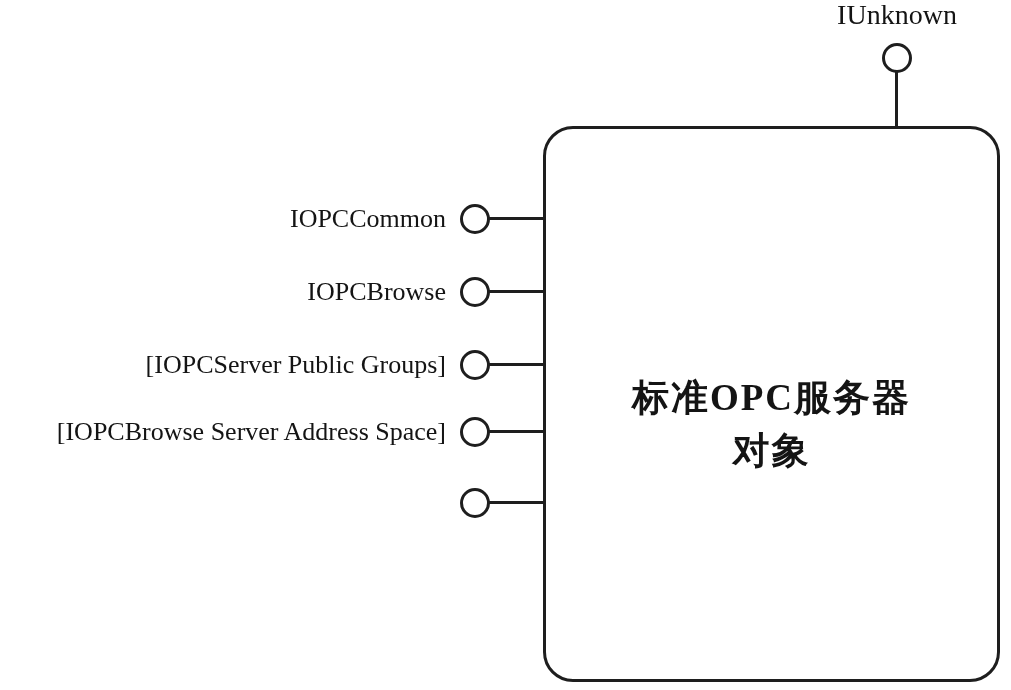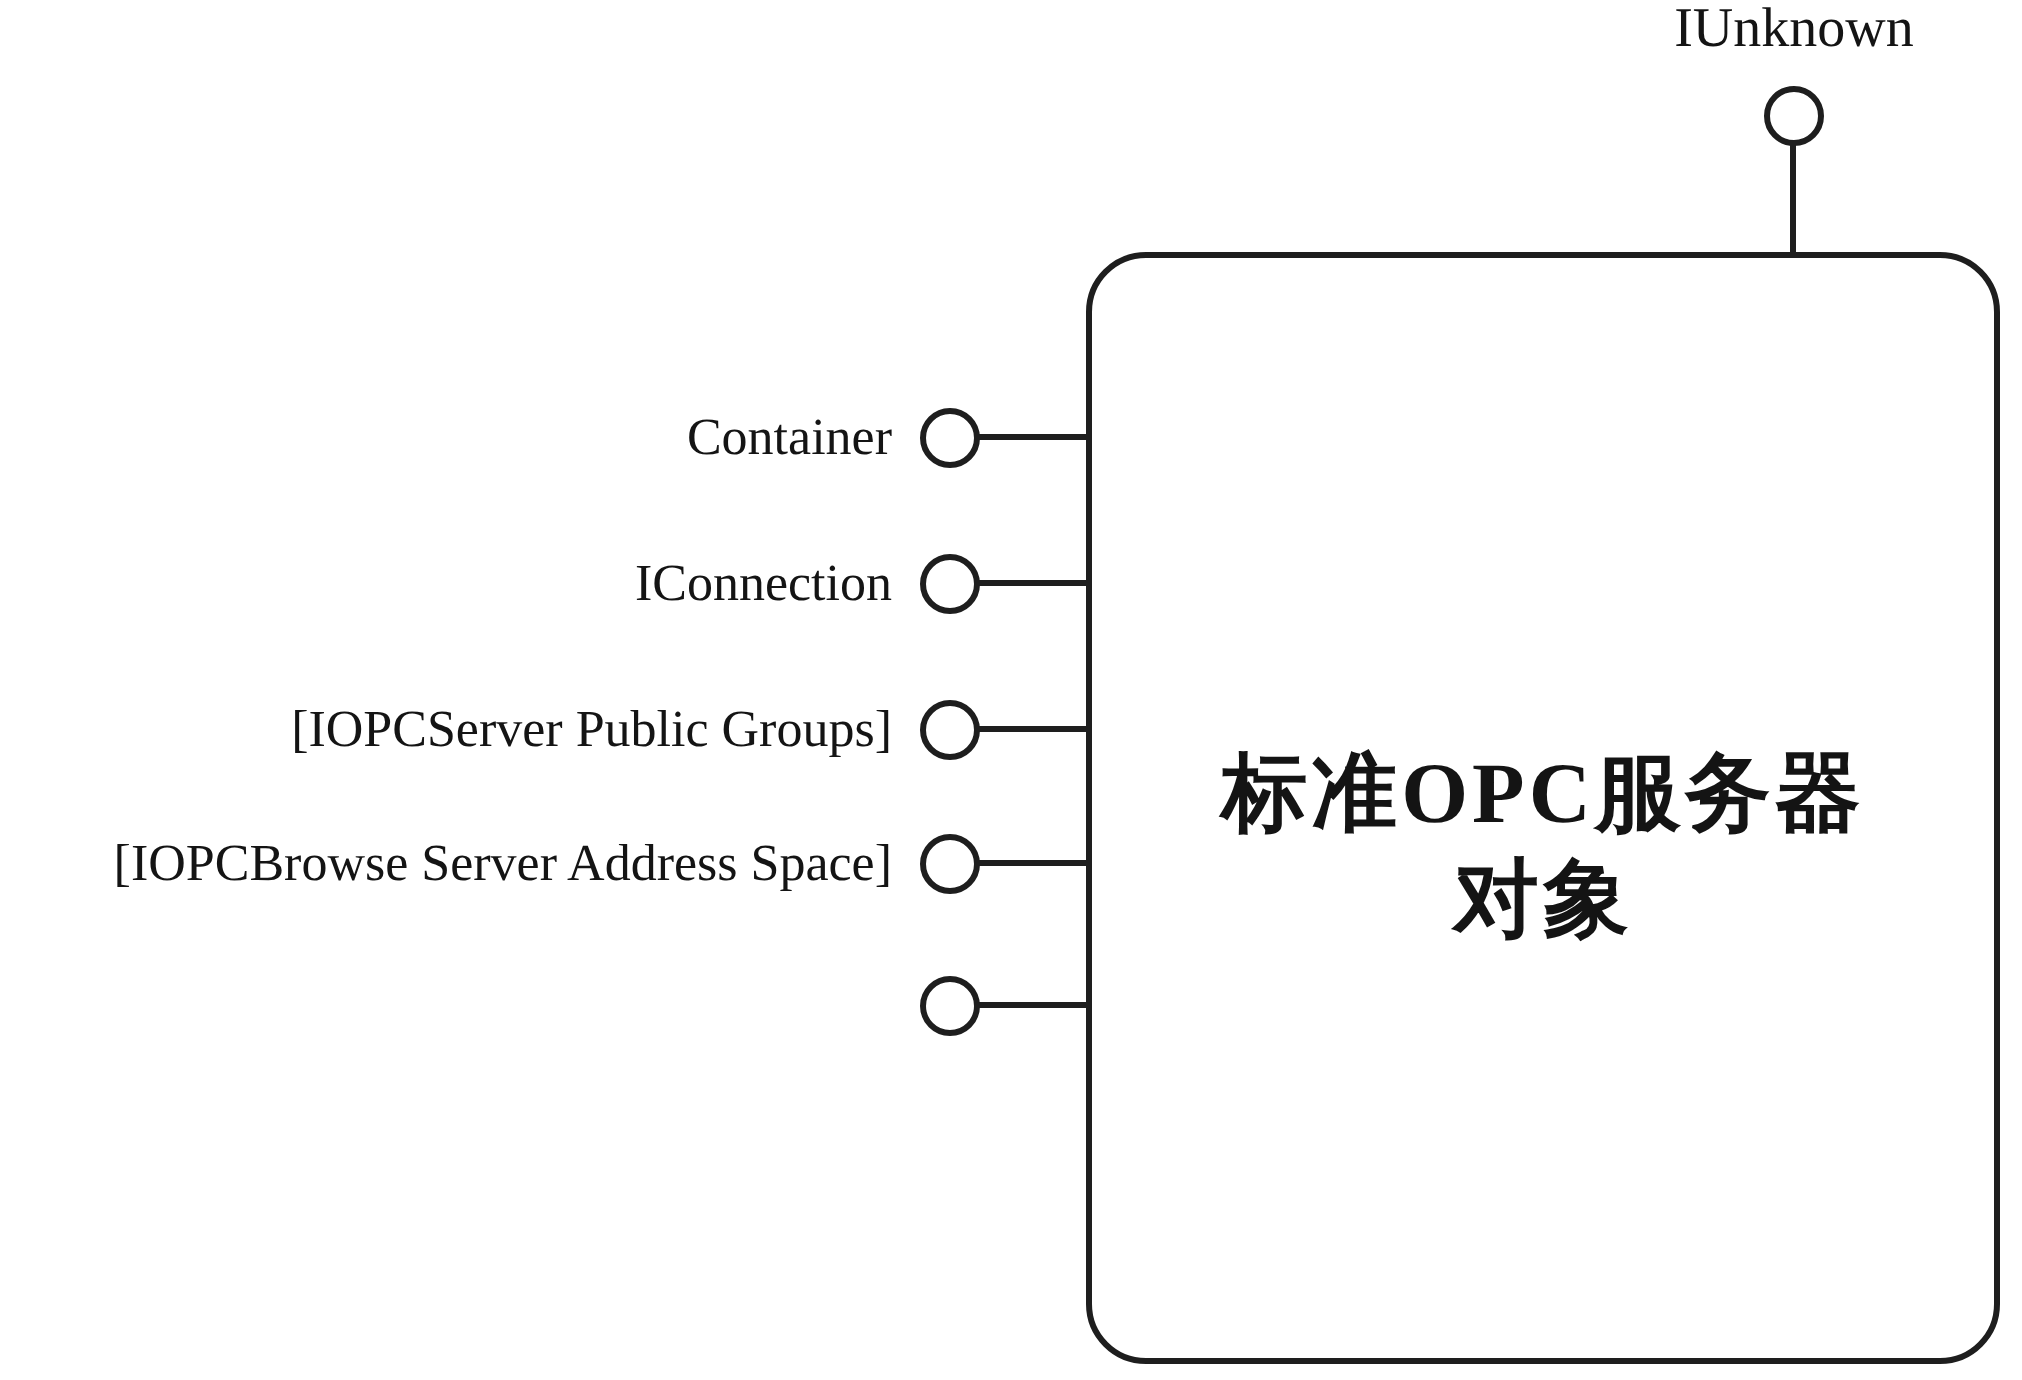--- a/index.html
+++ b/index.html
@@ -24,21 +24,21 @@
     border: 3px solid var(--line, #1e1e1e);
     border-radius: 30px;
     background: #ffffff;
   }
   .obj-title {
     position: absolute;
     left: 543px;
     top: 371px;
     width: 457px;
     text-align: center;
-    font-size: 43px;
+    font-size: 37px;
     line-height: 53px;
     font-weight: bold;
     letter-spacing: 2px;
     white-space: nowrap;
   }
 
   
   .top-label {
     position: absolute;
     left: 797px;
@@ -114,27 +114,27 @@
   <div class="top-circle"></div>
   <div class="top-stem"></div>
 
   <div class="obj-box"></div>
   <div class="obj-title">
     <div>标准OPC服务器</div>
     <div>对象</div>
   </div>
 
   <div class="iface-row" style="top:199px">
-    <div class="iface-label">Container</div>
+    <div class="iface-label">IOPCCommon</div>
     <span class="lollipop"></span>
     <span class="stub"></span>
   </div>
 
   <div class="iface-row" style="top:272px">
-    <div class="iface-label">IConnection</div>
+    <div class="iface-label">IOPCBrowse</div>
     <span class="lollipop"></span>
     <span class="stub"></span>
   </div>
 
   <div class="iface-row" style="top:345px">
     <div class="iface-label">[IOPCServer Public Groups]</div>
     <span class="lollipop"></span>
     <span class="stub"></span>
   </div>
 

